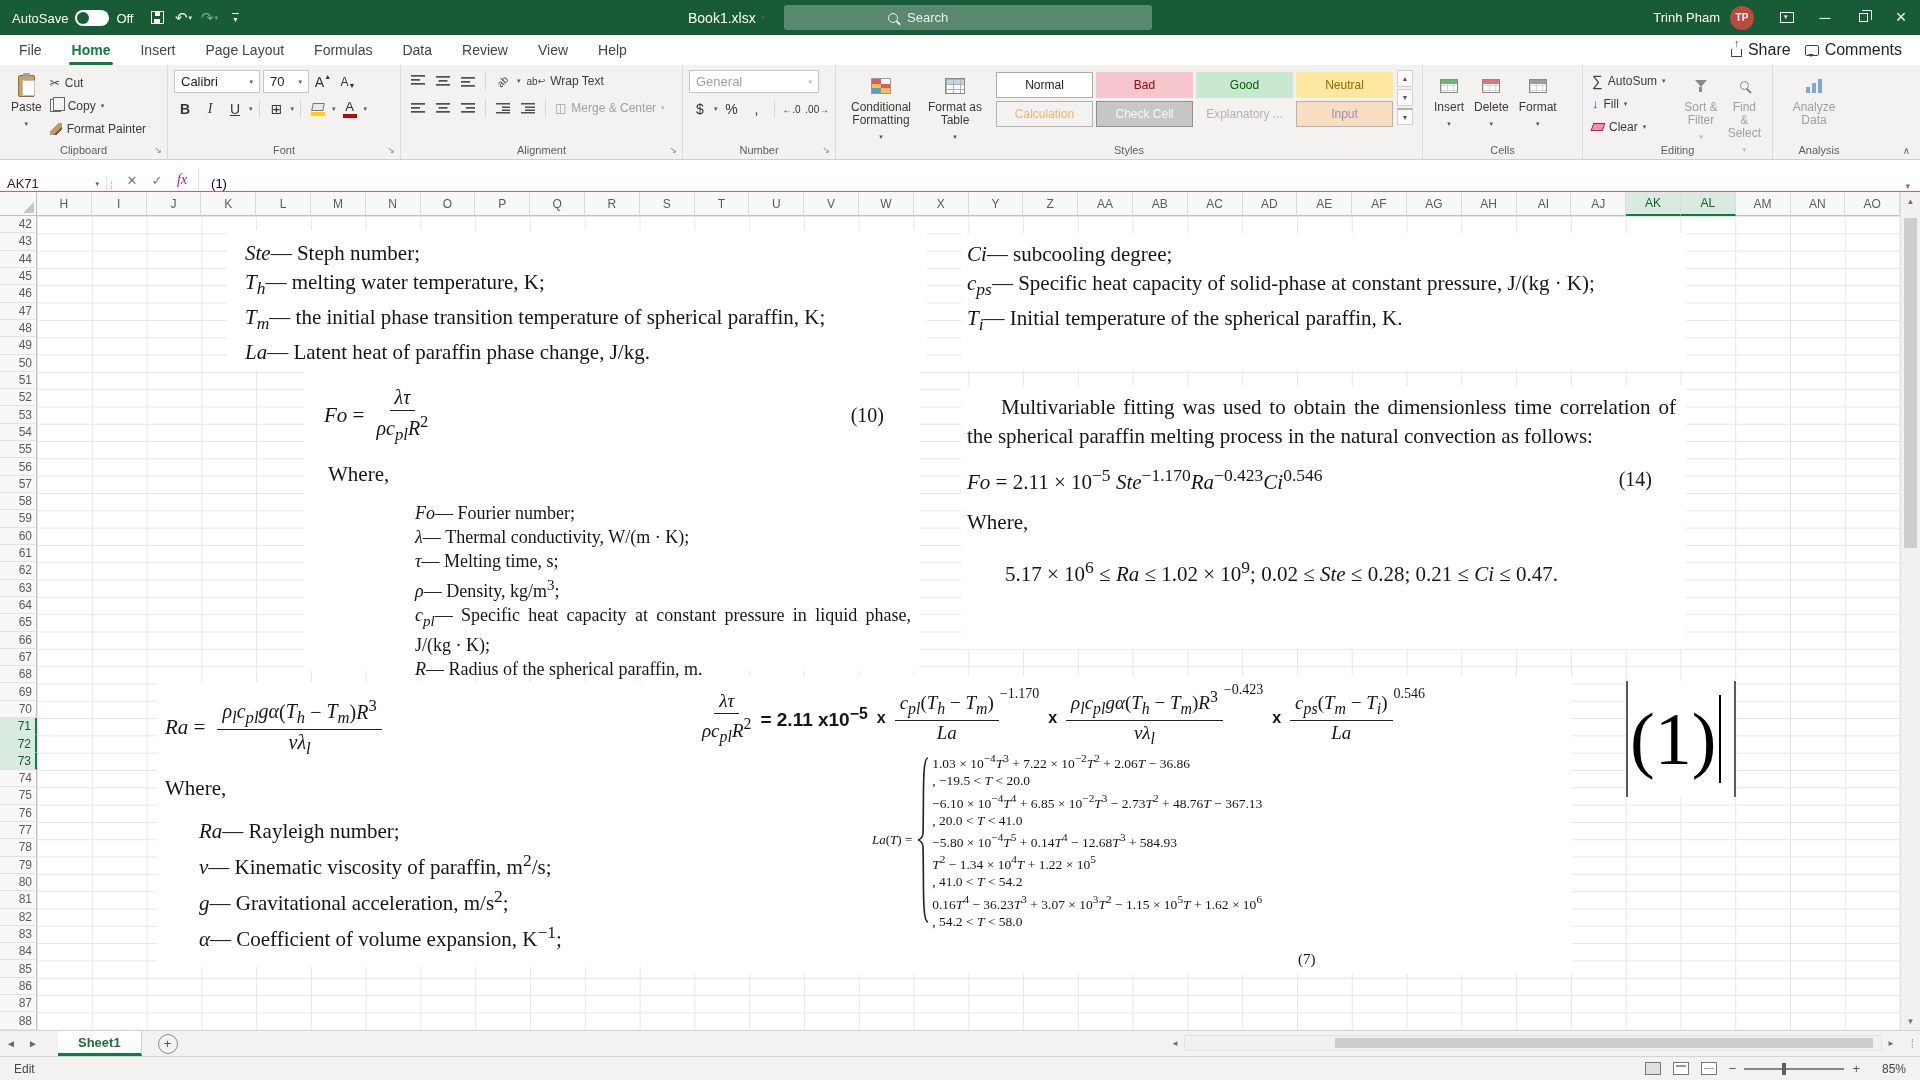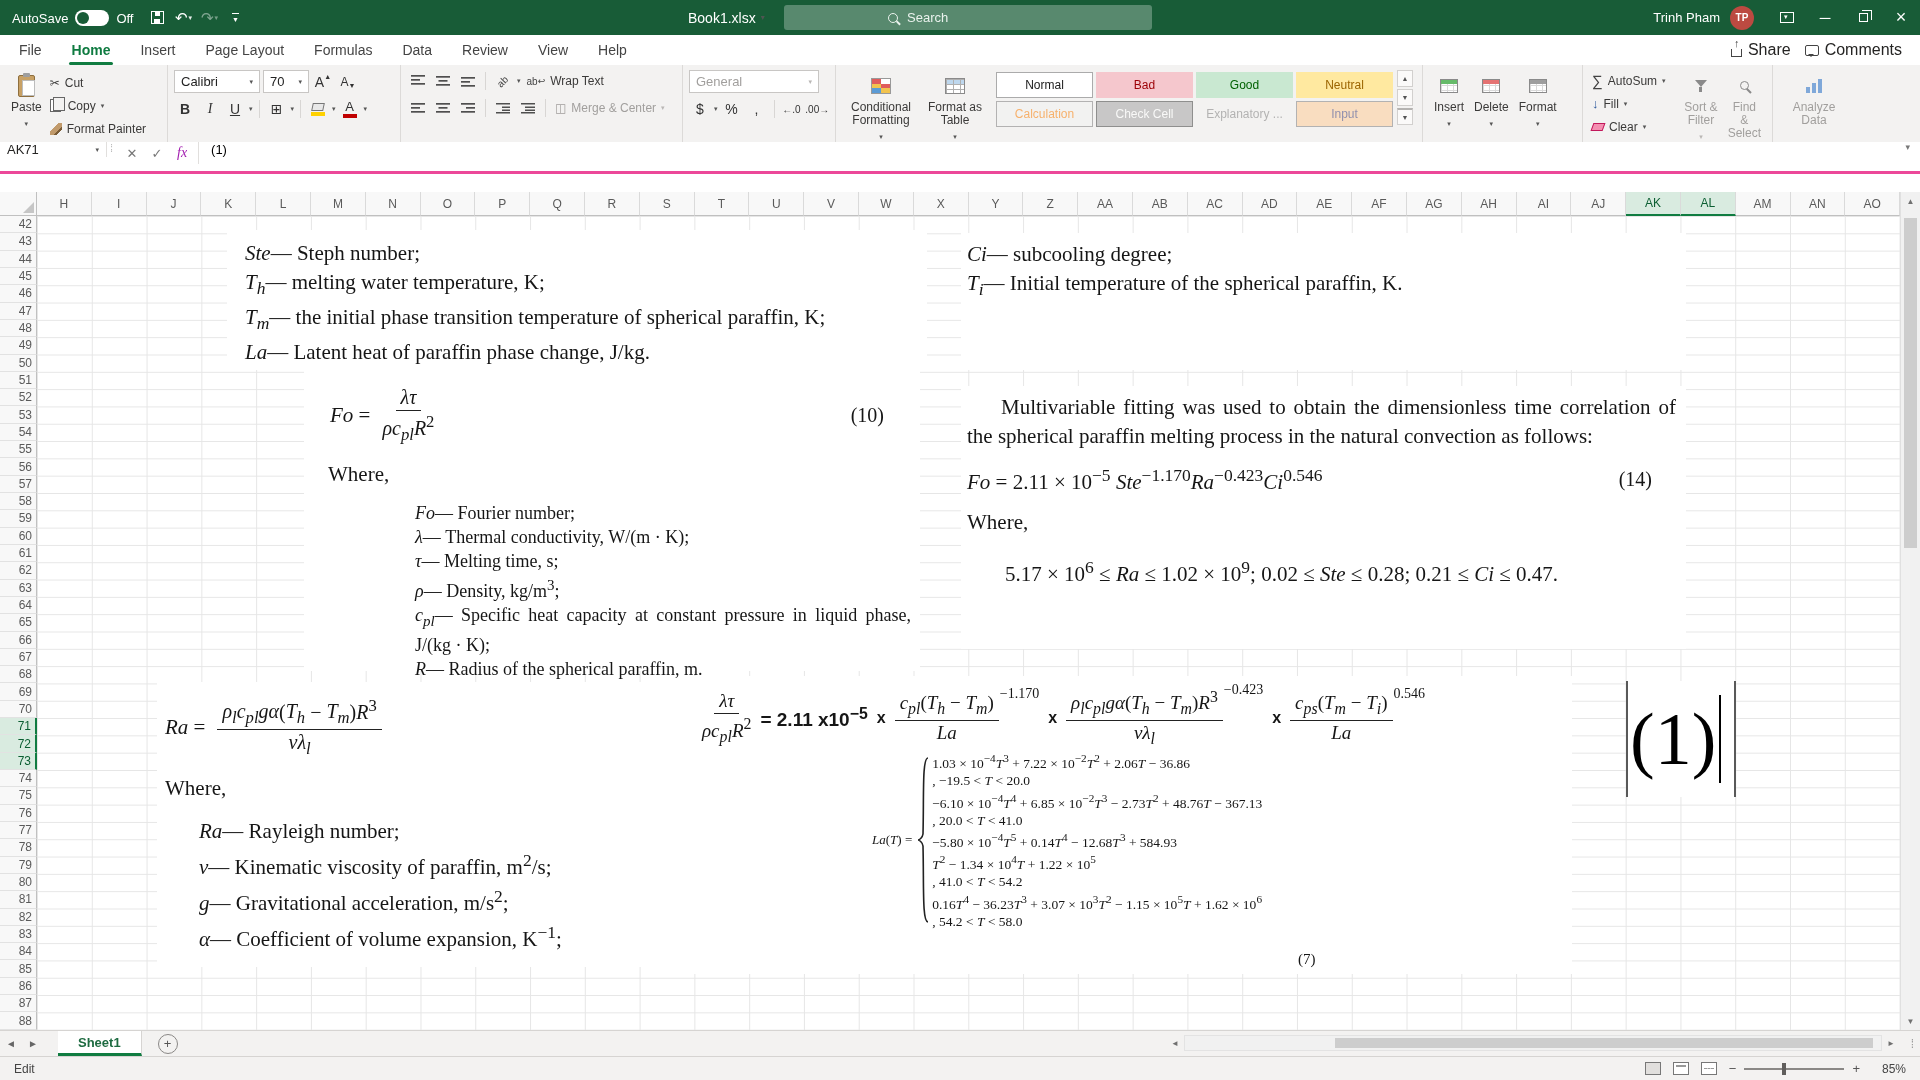--- a/index.html
+++ b/index.html
@@ -95,21 +95,21 @@
 .funwrap{display:flex;flex-direction:column;align-items:center}
 .ic-funnel{width:0;height:0;border-left:6px solid transparent;border-right:6px solid transparent;border-top:7px solid #8a8a8a}
 .funstem{width:3px;height:5px;background:#8a8a8a}
 .ic-mag{width:9px;height:9px;border:1.6px solid #8a8a8a;border-radius:50%;position:relative}
 .ic-mag::after{content:'';position:absolute;right:-4px;bottom:-3px;width:6px;height:1.6px;background:#8a8a8a;transform:rotate(45deg)}
 .ic-anal{display:flex;align-items:flex-end;gap:2px;height:15px}
 .ic-anal span{width:4px;background:#7FA8D9}
 .collapse{position:absolute;right:10px;bottom:3px;font-size:10px;color:#666}
 
 
-.fbar{position:absolute;top:142px;width:100%;height:32px;background:#fff;border-bottom:3px solid #ec4899;display:flex;align-items:flex-start}
+.fbar{position:absolute;top:160px;width:100%;height:32px;background:#fff;border-bottom:1px solid #ec4899;display:flex;align-items:flex-end}
 .namebox{width:107px;display:flex;align-items:center;justify-content:space-between;padding:0 7px;font-size:13px;border-right:1px solid #E1DFDD}
 .fdots{display:flex;align-items:center;color:#BDBDBD;font-size:11px;padding:0 3px}
 .fbtns{display:flex;align-items:center;gap:3px;padding:0 5px;border-right:1px solid #E1DFDD}
 .fbtn{width:22px;height:22px;display:flex;align-items:center;justify-content:center;font-size:13px;color:#777}
 .fbtn.fx{font-family:"Liberation Serif",serif;font-style:italic;font-size:14px;color:#a21caf}
 .fbar-input{flex:1;display:flex;align-items:center;padding-left:12px;font-size:13px;color:#000}
 .fbar-expand{display:flex;align-items:center;padding:0 10px;font-size:9px;color:#777}
 
 
 .corner{position:absolute;left:0;top:192px;width:37px;height:24px;background:#F8F8F8;border-right:1px solid #C0C0C0;border-bottom:1px solid #C0C0C0}
@@ -654,21 +654,21 @@
   <div class="grid">
 
     <div class="paper p21" style="left:190px;top:14px;width:700px;height:140px;padding:9px 0 0 18px">
         <div class="defline"><i>Ste</i>— Steph number;</div>
         <div class="defline"><i>T<sub>h</sub></i>— melting water temperature, K;</div>
         <div class="defline"><i>T<sub>m</sub></i>— the initial phase transition temperature of spherical paraffin, K;</div>
         <div class="defline"><i>La</i>— Latent heat of paraffin phase change, J/kg.</div>
       </div>
 
     <div class="paper" style="left:267px;top:154px;width:616px;height:301px;padding:16px 0 0 0">
-      <div class="eqrow" style="margin-left:26px;height:58px">
+      <div class="eqrow" style="margin-left:20px;height:58px">
         <span class="m21"><i>Fo</i> =</span>
         <span class="frac">
           <span class="fn"><i>λτ</i></span>
           <span class="fd"><i>ρc<sub>pl</sub>R</i><sup>2</sup></span>
         </span>
         <span class="eqnum">(10)</span>
       </div>
       <div class="m21" style="margin:16px 0 0 24px">Where,</div>
       <div class="p18 just" style="margin:12px 0 0 111px;width:496px">
           <div class="defwrap"><i>Fo</i>— Fourier number;</div>
@@ -692,20 +692,21 @@
       <div class="p21" style="margin:14px 0 0 34px">
           <div class="defline"><i>Ra</i>— Rayleigh number;</div>
           <div class="defline"><i>ν</i>— Kinematic viscosity of paraffin, m<sup>2</sup>/s;</div>
           <div class="defline"><i>g</i>— Gravitational acceleration, m/s<sup>2</sup>;</div>
           <div class="defline"><i>α</i>— Coefficient of volume expansion, K<sup>−1</sup>;</div>
         </div>
     </div>
 
     <div class="paper p21" style="left:924px;top:17px;width:725px;height:137px;padding:7px 10px 0 6px">
         <div class="defwrap just"><i>Ci</i>— subcooling degree;</div>
+        <div class="defwrap just"><i>c<sub>ps</sub></i>— Specific heat capacity of solid-phase at constant pressure, J/(kg · K);</div>
         <div class="defwrap just"><i>T<sub>i</sub></i>— Initial temperature of the spherical paraffin, K.</div>
       </div>
 
     <div class="paper" style="left:924px;top:170px;width:725px;height:263px;padding:7px 10px 0 6px">
       <div class="p21 just" style="text-indent:34px">Multivariable fitting was used to obtain the dimensionless time correlation of the spherical paraffin melting process in the natural convection as follows:</div>
       <div class="eqrow" style="margin-top:13px;height:30px">
         <span class="m21"><i>Fo</i> = 2.11 × 10<sup>−5</sup> <i>Ste</i><sup>−1.170</sup><i>Ra</i><sup>−0.423</sup><i>Ci</i><sup>0.546</sup></span>
         <span class="eqnum" style="right:24px">(14)</span>
       </div>
       <div class="m21" style="margin-top:14px">Where,</div>

